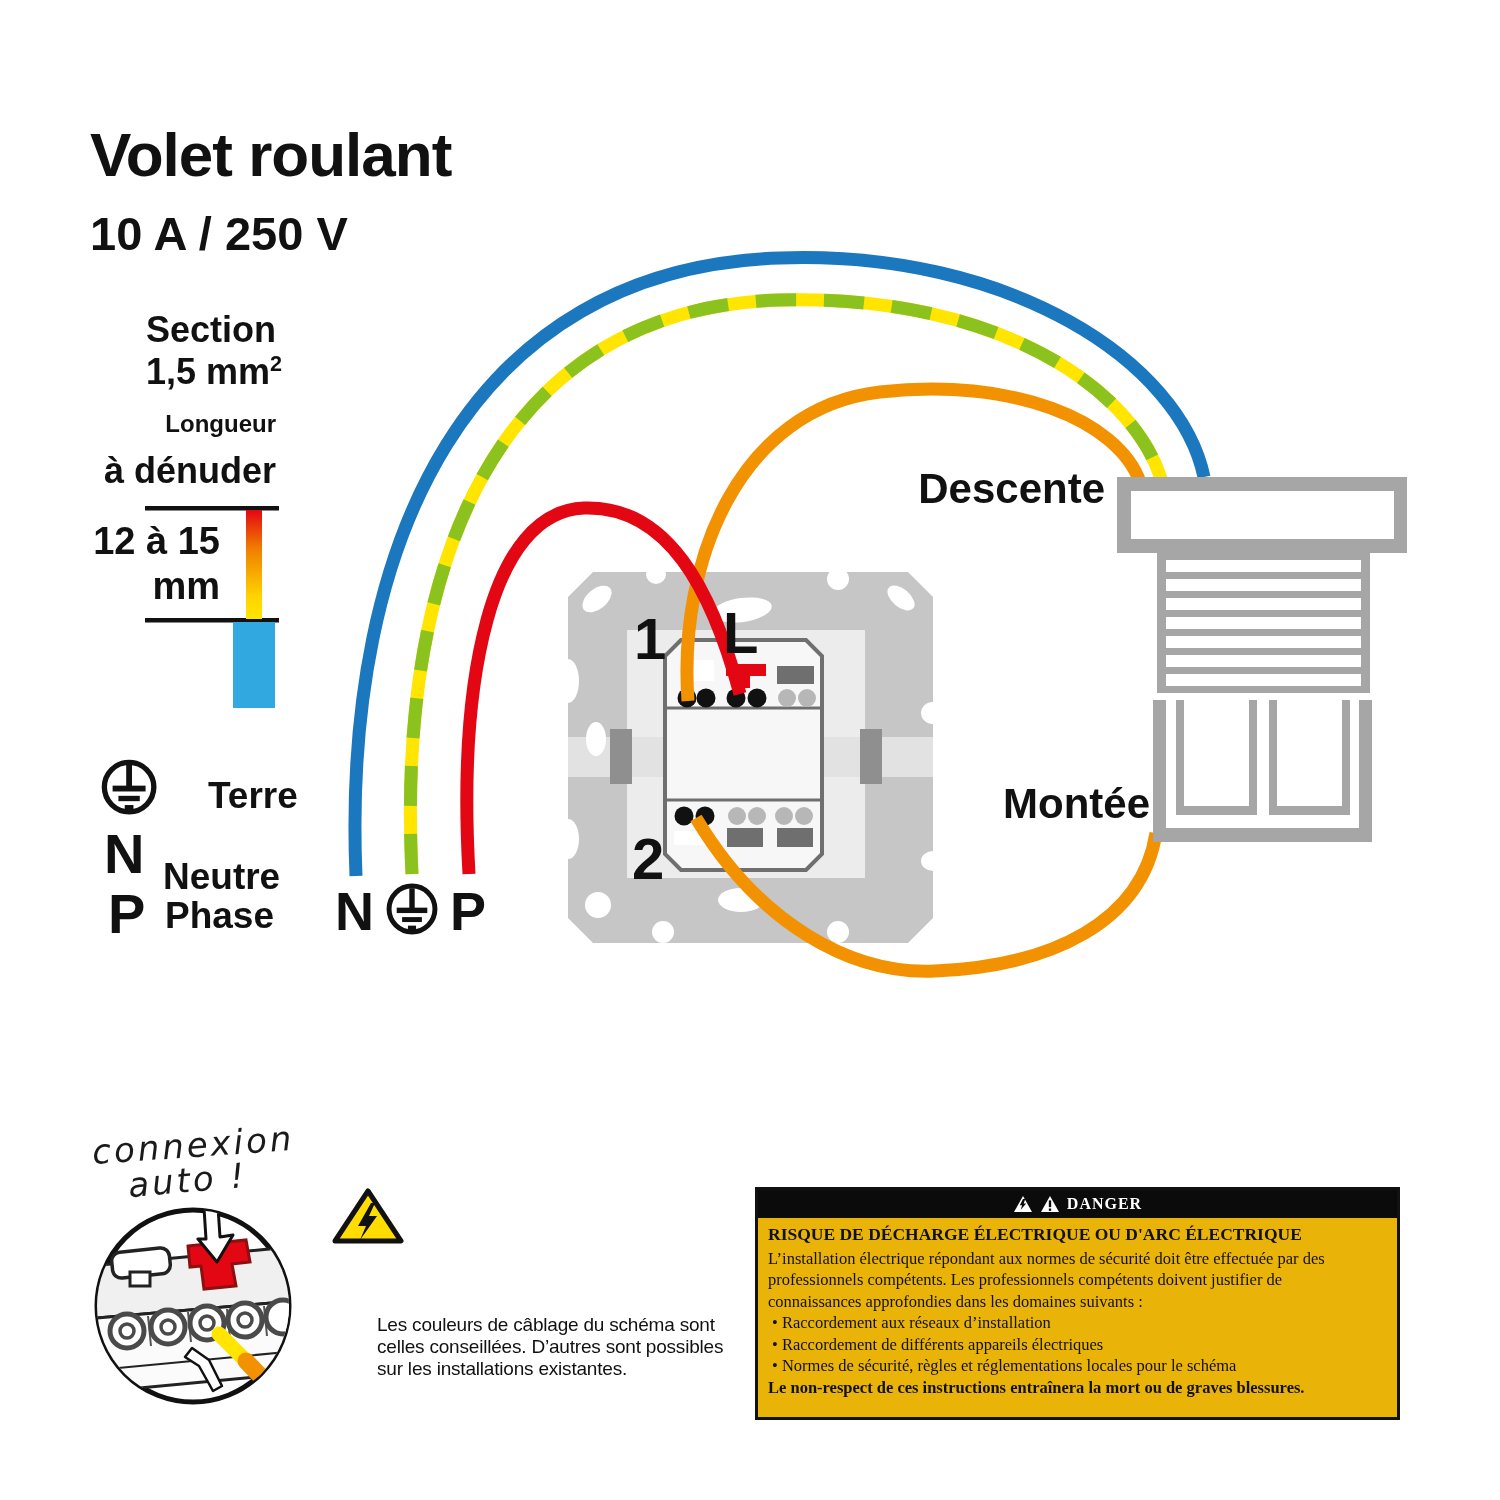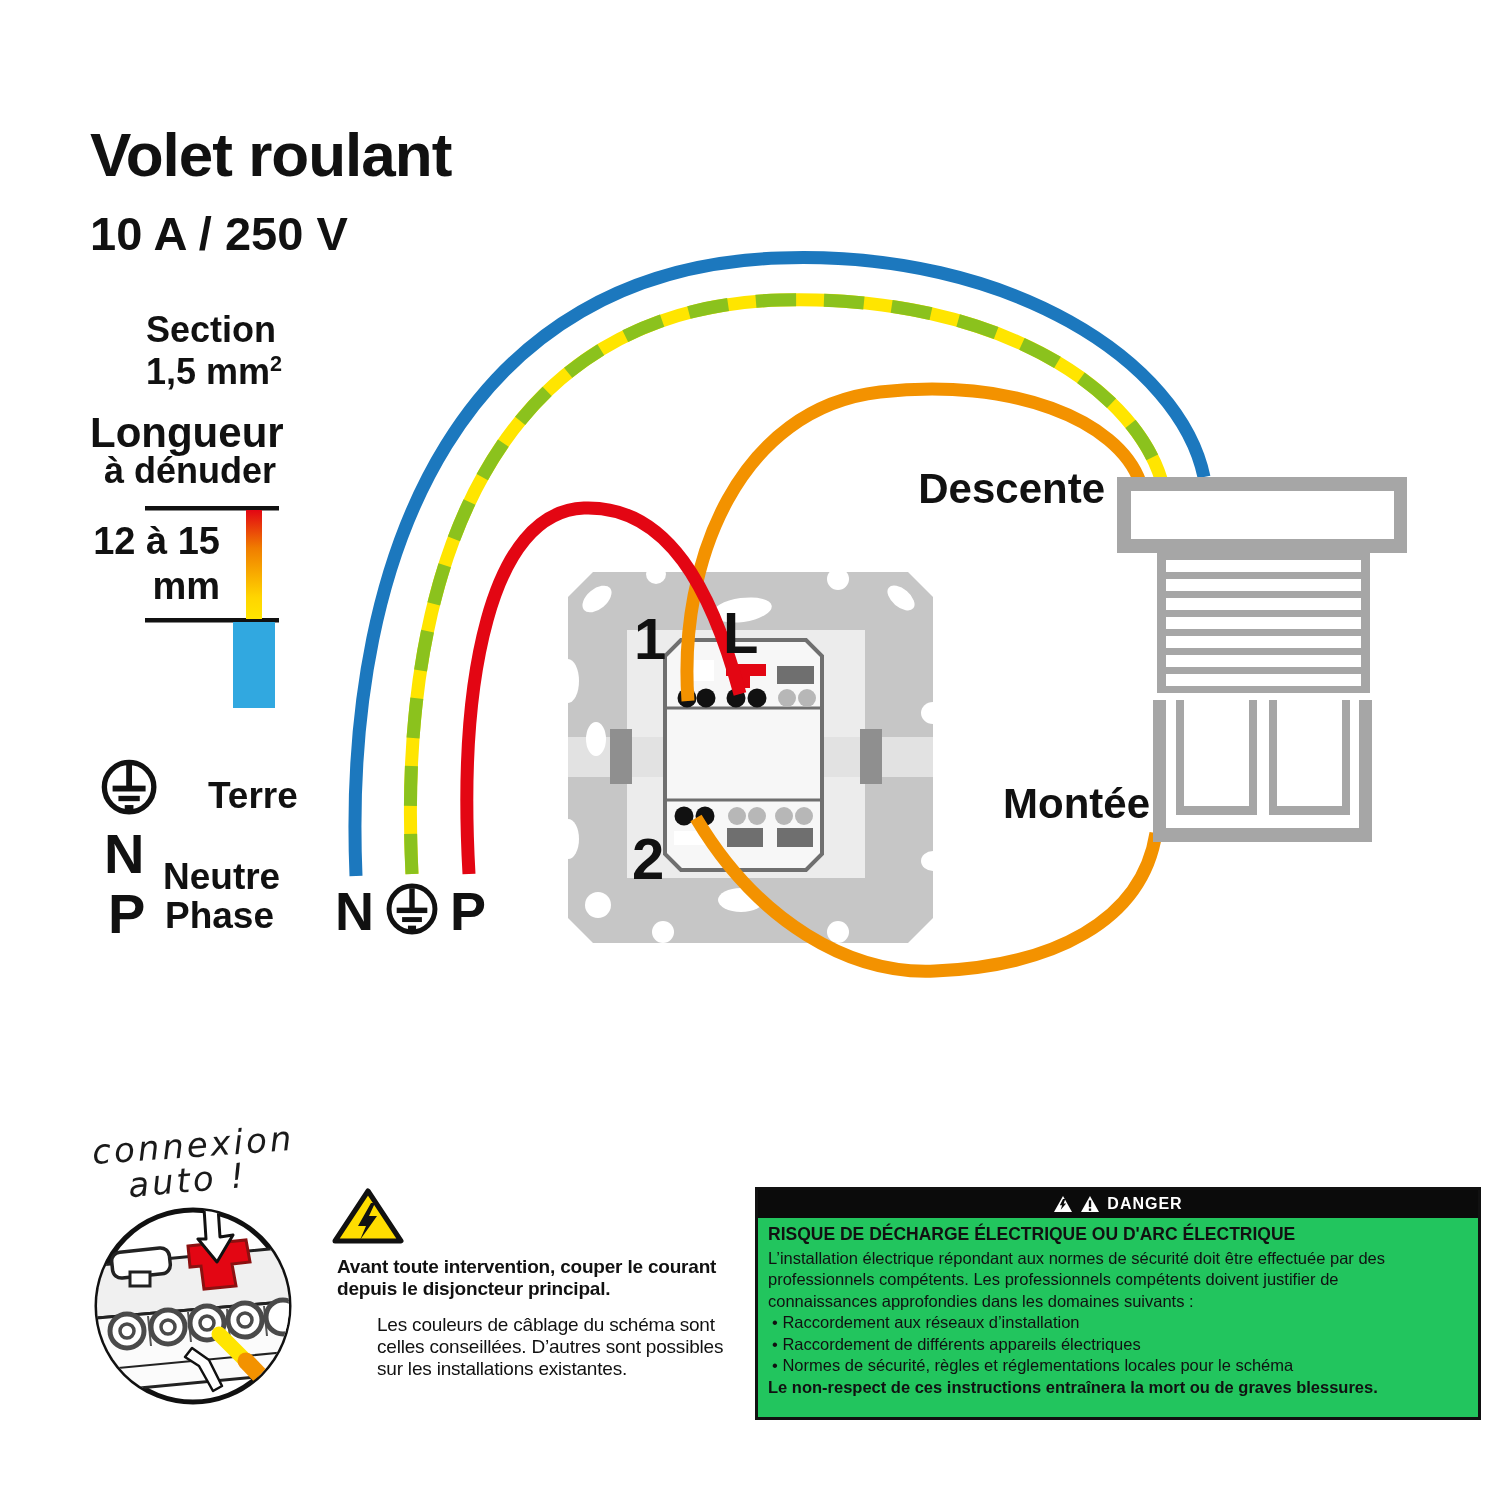--- a/index.html
+++ b/index.html
@@ -22,22 +22,22 @@
   .sh{fill:var(--gray-shutter);}
   .plate{fill:var(--gray-plate);}
   .ink{fill:var(--ink);}
   .hand{
     font-family:"DejaVu Sans","Liberation Sans",sans-serif;
     font-style:italic;letter-spacing:3px;font-size:34px;color:#1a1a1a;
   }
   .para{position:absolute;white-space:pre-line;color:#111;}
   
   .danger-box{
-    position:absolute;left:755px;top:1187px;width:726px;height:233px;
-    border:3px solid #111;background:#22c55e;box-sizing:border-box;
+    position:absolute;left:755px;top:1187px;width:645px;height:233px;
+    border:3px solid #111;background:#eab308;box-sizing:border-box;font-family:Liberation Serif, serif;
   }
   .danger-header{
     height:28px;background:#0b0b0b;color:#fff;display:flex;align-items:center;
     justify-content:center;gap:7px;font-weight:700;font-size:16px;letter-spacing:1px;
   }
   .danger-body{padding:6px 10px 16px 10px;font-size:16.5px;line-height:21.5px;}
   .danger-title{font-weight:700;font-size:17.5px;margin-bottom:2px;}
   .bullet-line{padding-left:4px;}
   .bullet-line::before{content:"• ";}
   .danger-footer{font-weight:700;}
@@ -207,21 +207,21 @@
       <path d="M 368 1191 L 401 1241 H 335 Z" fill="#ffdd00" stroke="#111" stroke-width="5" stroke-linejoin="round"></path>
       <polygon points="371,1203 358,1226 366,1226 360,1240 377,1216 369,1216 375,1203" fill="#111"></polygon>
     </g>
   </svg>
 
   <div class="t b" style="left:90px;top:124px;font-size:62px;letter-spacing:-1px;">Volet roulant</div>
   <div class="t b" style="left:90px;top:210px;font-size:47px;">10 A / 250 V</div>
 
   <div class="t b right" style="left:90px;top:312px;width:186px;font-size:36px;">Section</div>
   <div class="t b right" style="left:96px;top:353px;width:186px;font-size:36px;"><span>1,5 mm</span><sup style="font-size:60%;">2</sup></div>
-  <div class="t b right" style="left:90px;top:412px;width:186px;font-size:42px;">Longueur</div>
+  <div class="t b right" style="left:90px;top:412px;width:186px;font-size:24px;">Longueur</div>
   <div class="t b right" style="left:90px;top:453px;width:186px;font-size:36px;">à dénuder</div>
   <div class="t b right" style="left:90px;top:522px;width:130px;font-size:38px;">12 à 15</div>
   <div class="t b right" style="left:90px;top:567px;width:130px;font-size:38px;">mm</div>
 
   <div class="t b" style="left:160px;top:777px;font-size:37px;margin-left:48px;">Terre</div>
   <div class="t b" style="left:104px;top:826px;font-size:56px;">N</div>
   <div class="t b" style="left:163px;top:836px;font-size:37px;margin-top:22px;">Neutre</div>
   <div class="t b" style="left:108px;top:886px;font-size:56px;">P</div>
   <div class="t b" style="left:165px;top:897px;font-size:37px;">Phase</div>
 
@@ -231,22 +231,20 @@
   <div class="t b" style="left:634px;top:610px;font-size:58px;">1</div>
   <div class="t b" style="left:723px;top:604px;font-size:58px;">L</div>
   <div class="t b" style="left:632px;top:830px;font-size:58px;">2</div>
 
   <div class="t b right" style="left:855px;top:468px;width:250px;font-size:42px;">Descente</div>
   <div class="t b" style="left:1003px;top:783px;font-size:42px;">Montée</div>
 
   <div class="t hand" style="left:92px;top:1128px;transform:rotate(-4deg);">connexion</div>
   <div class="t hand" style="left:128px;top:1163px;transform:rotate(-5deg);">auto !</div>
 
-  <div class="para b" style="left:337px;top:1256px;width:390px;font-size:19px;line-height:22px;letter-spacing:-0.2px;">Avant toute intervention, couper le courant
-depuis le disjoncteur principal.</div>
   <div class="para" style="left:337px;top:1314px;width:390px;font-size:19px;line-height:22px;letter-spacing:-0.2px;margin-left:40px;">Les couleurs de câblage du schéma sont
 celles conseillées. D’autres sont possibles
 sur les installations existantes.</div>
 
   <div class="danger-box">
     <div class="danger-header">
       <svg width="20" height="18" viewBox="0 0 22 20">
         <path d="M11 1 L21 19 H1 Z" fill="#fff"></path>
         <polygon points="11,4.5 7.5,11.5 10,11.5 8.5,16.5 14.5,9.5 11.8,9.5 13.5,4.5" fill="#0b0b0b"></polygon>
       </svg>

